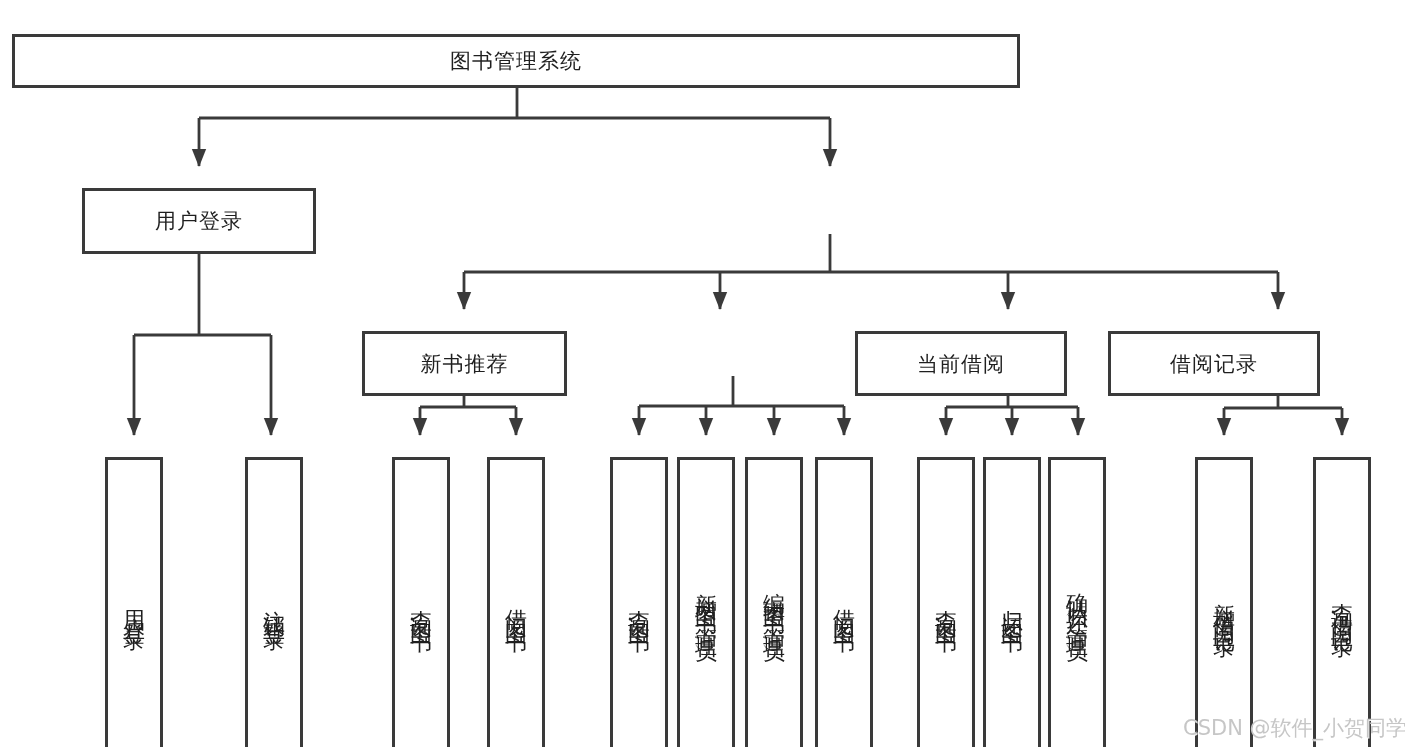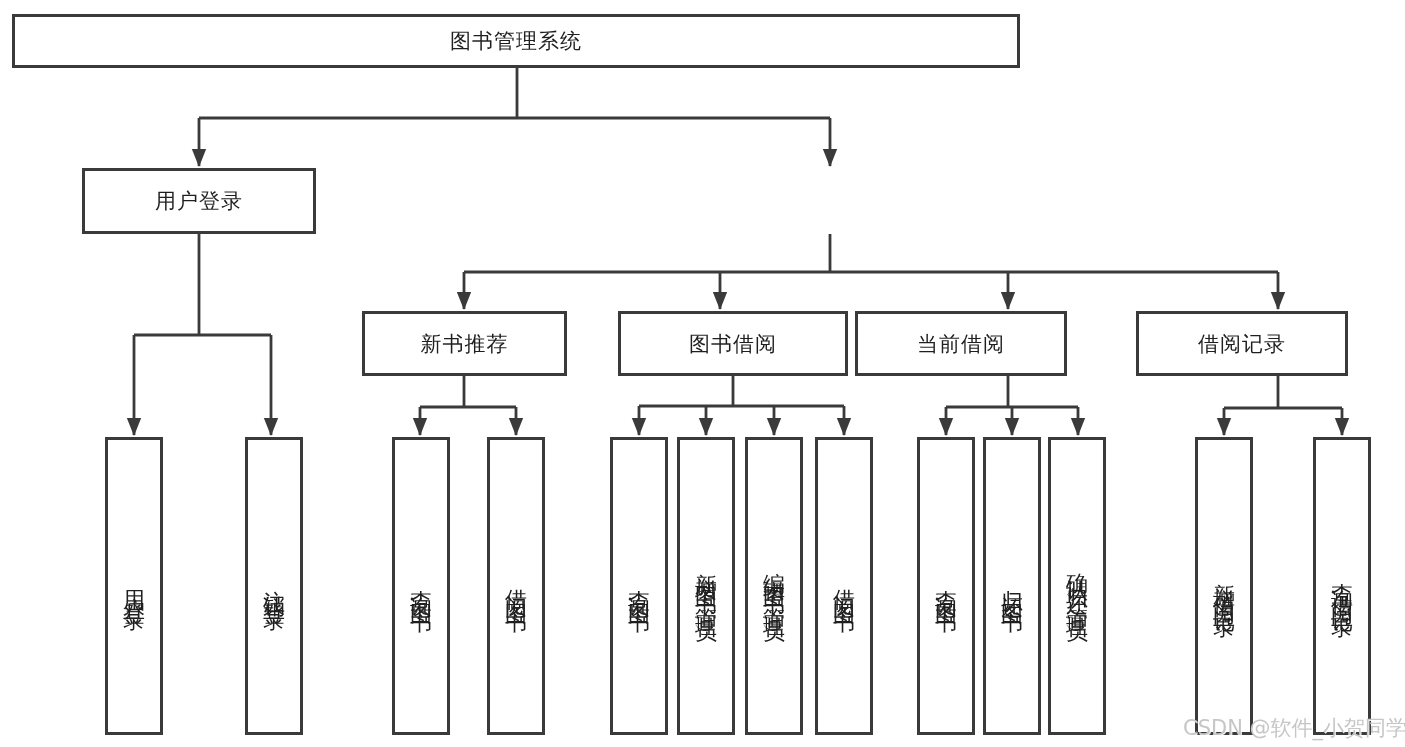--- a/index.html
+++ b/index.html
@@ -32,36 +32,37 @@
     border: 3px solid var(--line);
     background: var(--background);
     display: flex;
     align-items: center;
     justify-content: center;
     color: var(--text);
     font-size: 21px;
     letter-spacing: 1px;
     z-index: 2;
     text-align: center;
+    margin-top: 20px;
   }
   .vbox {
     writing-mode: vertical-rl;
     text-orientation: mixed;
     font-size: 22px;
     letter-spacing: 7px;
     line-height: 1;
   }
   
   .n-root            { left: 12px;   top: 14px;  width: 1008px; height: 54px; }
   .n-user-login      { left: 82px;   top: 168px; width: 234px;  height: 66px; }
   .n-book-mgmt       { left: 712px;  top: 168px; width: 236px;  height: 66px; }
   .n-new-books       { left: 362px;  top: 311px; width: 205px;  height: 65px; text-align: right; }
   .n-book-borrow     { left: 618px;  top: 311px; width: 230px;  height: 65px; }
   .n-current-borrow  { left: 855px;  top: 311px; width: 212px;  height: 65px; }
-  .n-borrow-records  { left: 1136px; top: 311px; width: 212px;  height: 65px; }
+  .n-borrow-records  { left: 1108px; top: 311px; width: 212px;  height: 65px; }
   
   .leaf { top: 437px; width: 58px; height: 298px; }
   .l-a0 { left: 105px; }
   .l-a1 { left: 245px; }
   .l-b0 { left: 392px; }
   .l-b1 { left: 487px; }
   .l-c0 { left: 610px; }
   .l-c1 { left: 677px; }
   .l-c2 { left: 745px; }
   .l-c3 { left: 815px; }
@@ -134,21 +135,20 @@
     <path d="M1342,408 V435" marker-end="url(#arrow)"></path>
   </svg>
 
   <div class="box n-root">图书管理系统</div>
 
   <div class="box n-user-login">用户登录</div>
 
 
   <div class="box n-new-books">新书推荐</div>
 
-  <div class="box n-book-borrow">图书借阅</div>
 
   <div class="box n-current-borrow">当前借阅</div>
 
   <div class="box n-borrow-records">借阅记录</div>
 
   <div class="box vbox leaf l-a0">用户登录</div>
   <div class="box vbox leaf l-a1">注销登录</div>
 
   <div class="box vbox leaf l-b0">查询图书</div>
   <div class="box vbox leaf l-b1">借阅图书</div>

